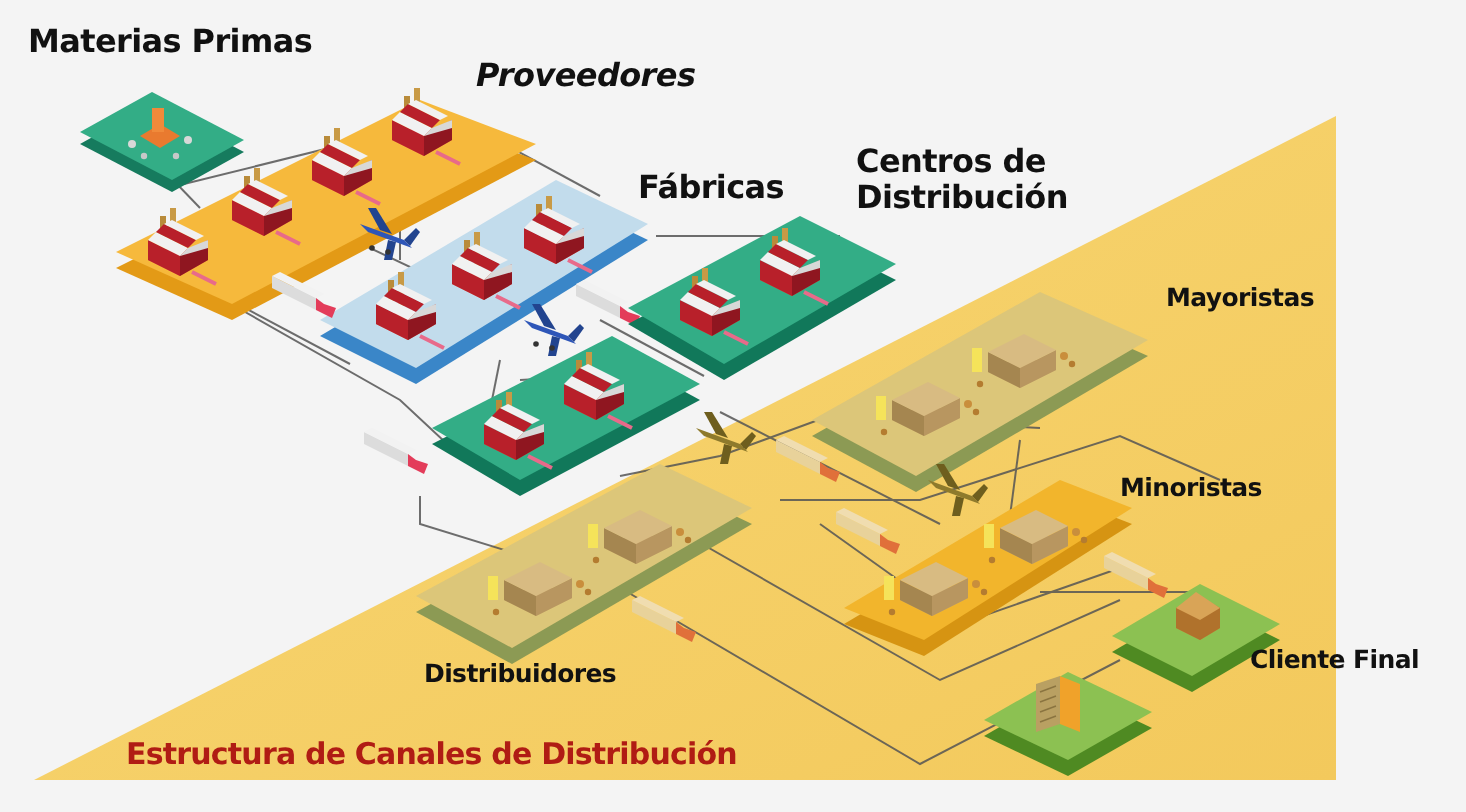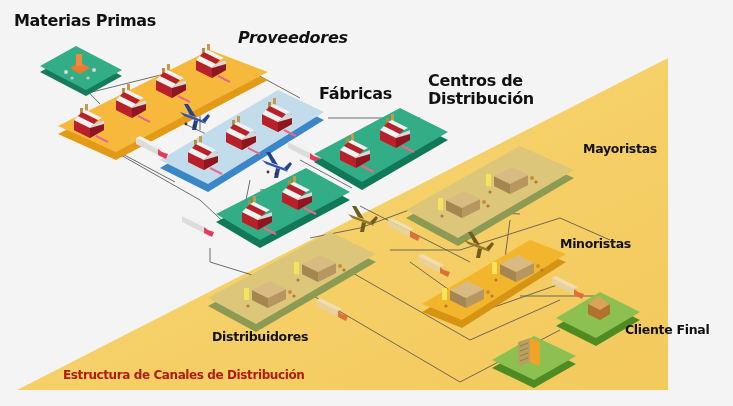--- a/index.html
+++ b/index.html
@@ -2,21 +2,21 @@
 <html><head>
 <meta charset="utf-8">
 <style>
   html, body { margin: 0; padding: 0; background: #f4f4f4; }
   body { width: 733px; height: 406px; position: relative; overflow: hidden; font-family: "DejaVu Sans", sans-serif; }
   #stage { position: absolute; left: 0; top: 0; width: 733px; height: 406px; }
   .lbl { position: absolute; font-family: "DejaVu Sans", sans-serif; font-weight: bold; color: #111; white-space: nowrap; line-height: 1.15; }
   .lbl-big { font-size: 16px; letter-spacing: -0.3px; }
   .lbl-mid { font-size: 12.5px; letter-spacing: -0.3px; }
   .lbl-center { text-align: left; }
-  .title { position: absolute; font-family: "DejaVu Sans", sans-serif; font-weight: bold; font-size: 12px; letter-spacing: -0.4px; white-space: nowrap; }
+  .title { position: absolute; font-family: "DejaVu Sans", sans-serif; font-weight: bold; font-size: 15px; letter-spacing: -0.4px; white-space: nowrap; }
 </style>
 </head>
 <body>
 
 <svg id="stage" width="733" height="406" viewBox="0 0 733 406" xmlns="http://www.w3.org/2000/svg">
   <defs>
     <linearGradient id="triGrad" x1="0" y1="0" x2="1" y2="1">
       <stop offset="0" stop-color="#f8d774"></stop>
       <stop offset="1" stop-color="#f3c95c"></stop>
     </linearGradient>

